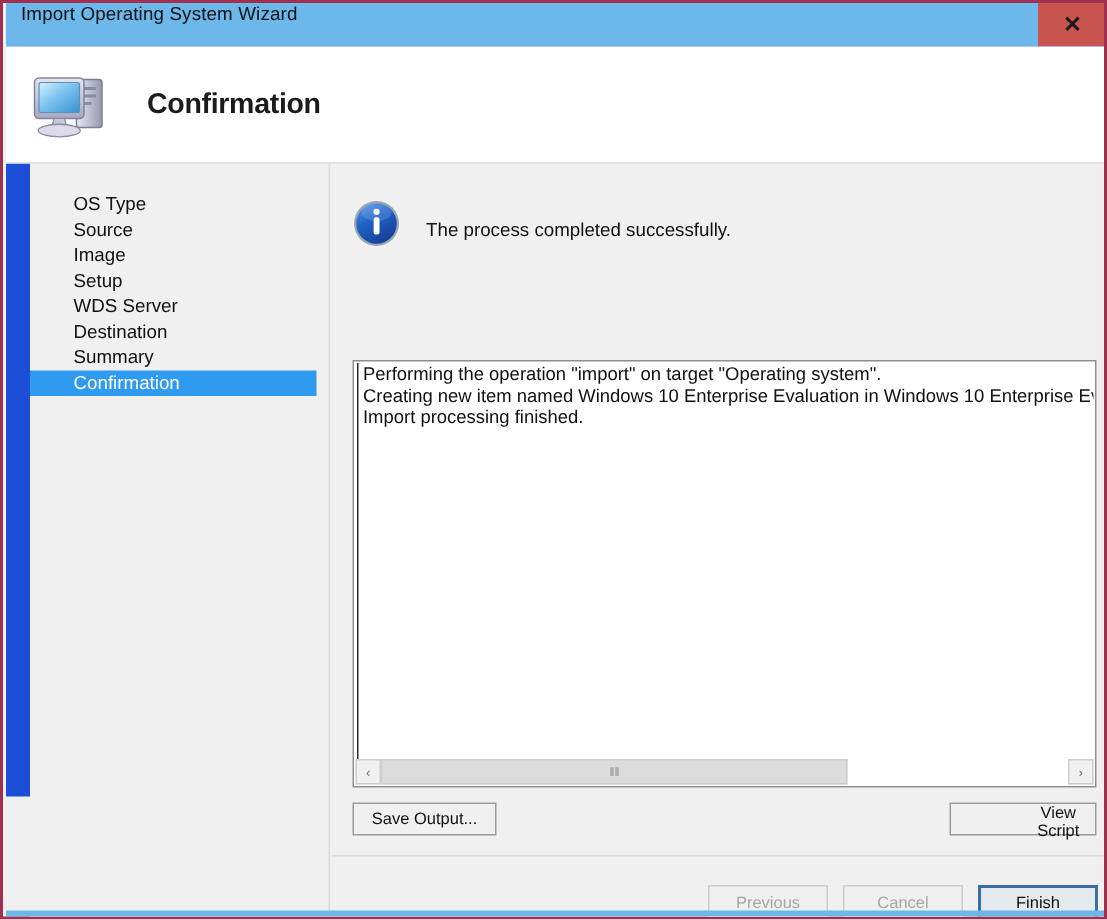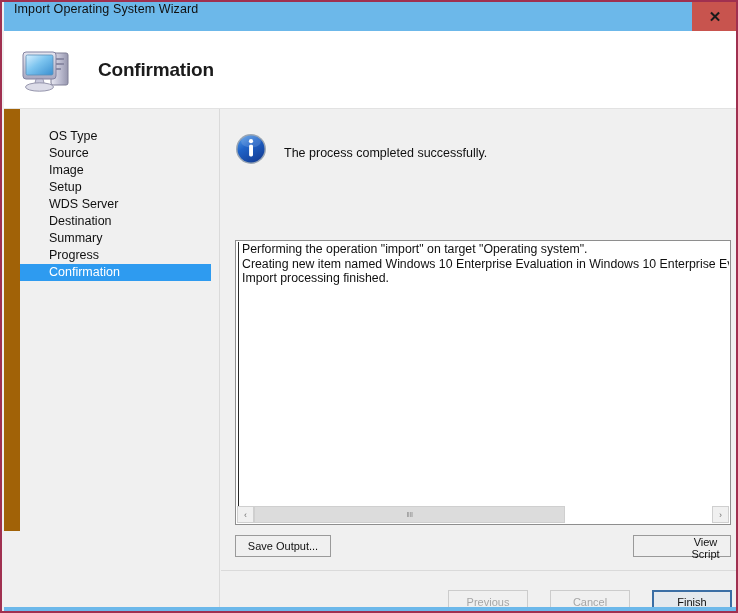--- a/index.html
+++ b/index.html
@@ -60,21 +60,21 @@
     line-height: 1;
   }
 
   
   .client {
     position: absolute;
     left: 2px;
     top: 29px;
     width: 734px;
     height: 500px;
-    background: #a16207;
+    background: #1d4ed8;
     box-sizing: border-box;
   }
 
   
   .banner {
     position: absolute;
     left: 0;
     top: 0;
     width: 734px;
     height: 78px;
@@ -288,21 +288,21 @@
     top: 461px;
     width: 533px;
     height: 1px;
     background: #dadada;
   }
   .footer-btns {
     position: absolute;
     right: 22px;
     top: 481px;
     display: flex;
-    gap: 22px;
+    gap: 10px;
   }
   .footer-btns .btn {
     width: 80px;
     height: 23px;
   }
 
   
   .bottom-strip {
     position: absolute;
     left: 2px;
@@ -365,21 +365,20 @@
     <div class="body-area">
 
       <div class="sidebar">
         <div class="side-item">OS Type</div>
         <div class="side-item">Source</div>
         <div class="side-item">Image</div>
         <div class="side-item">Setup</div>
         <div class="side-item">WDS Server</div>
         <div class="side-item">Destination</div>
         <div class="side-item">Summary</div>
-        <div class="side-item">Progress</div>
         <div class="side-item selected">Confirmation</div>
       </div>
 
       <div class="content">
 
         <div class="status-row">
           <div class="info-icon">
             <svg width="36" height="36" viewBox="0 0 36 36" xmlns="http://www.w3.org/2000/svg">
               <defs>
                 <linearGradient id="infog" x1="0" y1="0" x2="0.6" y2="1">

